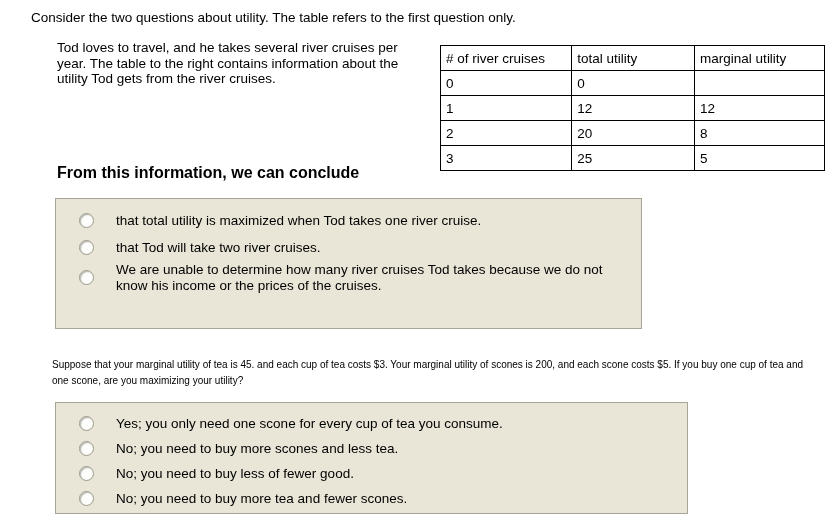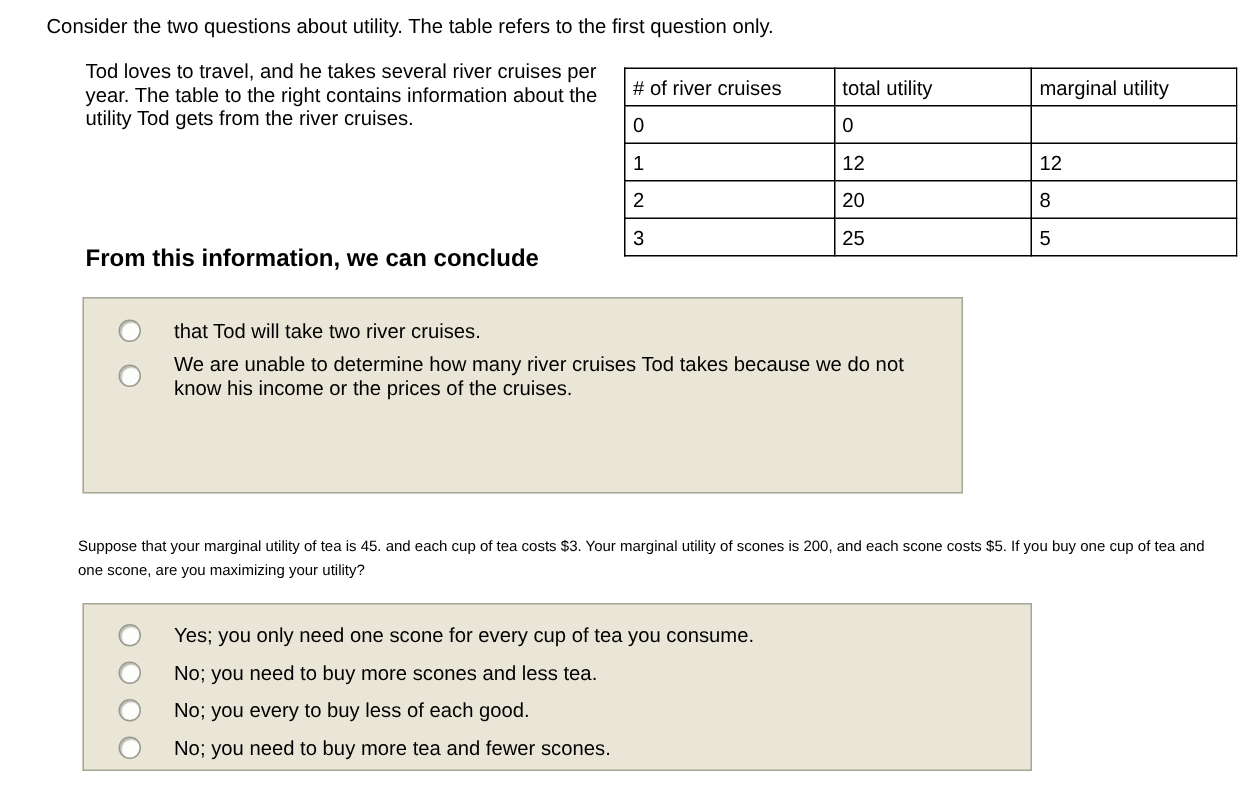--- a/index.html
+++ b/index.html
@@ -31,21 +31,21 @@
     left: 57px;
     top: 40px;
     width: 350px;
     font-size: 13.5px;
     line-height: 15.5px;
   }
 
   
   .util-table {
     position: absolute;
-    left: 416px;
+    left: 440px;
     top: 45px;
     border-collapse: collapse;
     table-layout: fixed;
     font-size: 13.5px;
   }
   .util-table td {
     border: 1.2px solid #000000;
     height: 24px;
     padding: 0 5px;
     vertical-align: middle;
@@ -160,20 +160,24 @@
       <td class="col-c">5</td>
     </tr>
   </tbody>
 </table>
 
 <div class="conclude-line">From this information, we can conclude</div>
 
 <div class="options-panel panel-one">
   <div class="option-row">
     <span class="radio"></span>
+    <span class="option-label">that total utility is maximized when Tod takes one river cruise.</span>
+  </div>
+  <div class="option-row">
+    <span class="radio"></span>
     <span class="option-label">that Tod will take two river cruises.</span>
   </div>
   <div class="option-row">
     <span class="radio"></span>
     <span class="option-label">We are unable to determine how many river cruises Tod takes because we do not know his income or the prices of the cruises.</span>
   </div>
 </div>
 
 <div class="question-two">Suppose that your marginal utility of tea is 45. and each cup of tea costs $3. Your marginal utility of scones is 200, and each scone costs $5. If you buy one cup of tea and one scone, are you maximizing your utility?</div>
 
@@ -181,19 +185,19 @@
   <div class="option-row">
     <span class="radio"></span>
     <span class="option-label">Yes; you only need one scone for every cup of tea you consume.</span>
   </div>
   <div class="option-row">
     <span class="radio"></span>
     <span class="option-label">No; you need to buy more scones and less tea.</span>
   </div>
   <div class="option-row">
     <span class="radio"></span>
-    <span class="option-label">No; you every to buy less of each good.</span>
+    <span class="option-label">No; you need to buy less of fewer good.</span>
   </div>
   <div class="option-row">
     <span class="radio"></span>
     <span class="option-label">No; you need to buy more tea and fewer scones.</span>
   </div>
 </div>
 
 </body></html>

